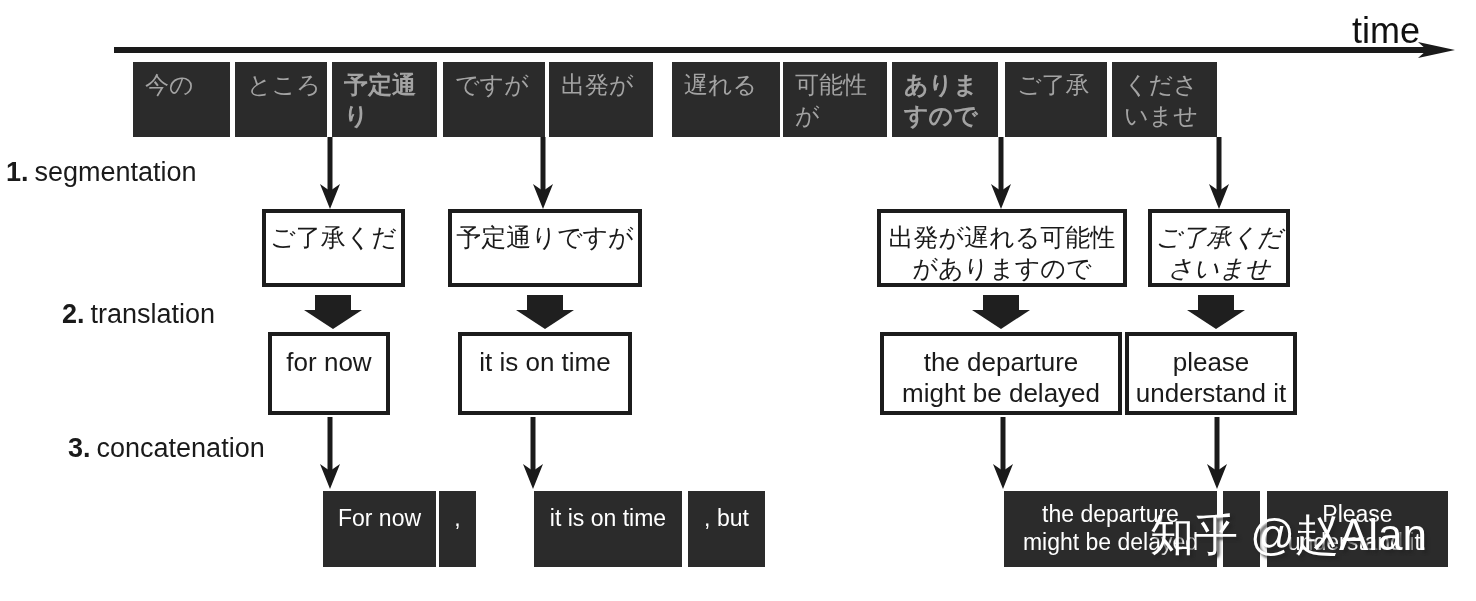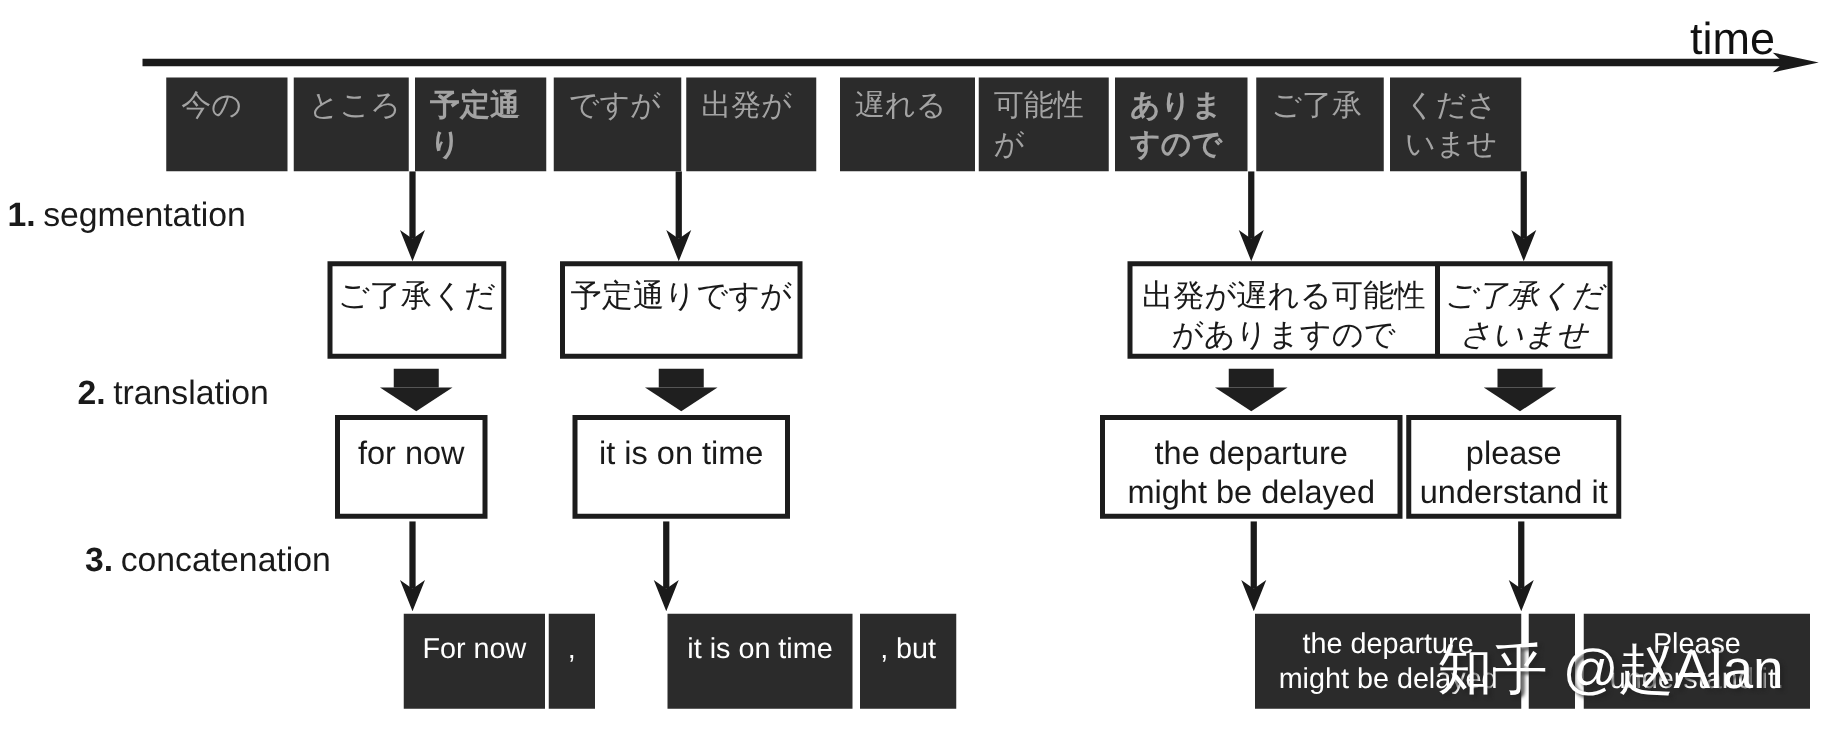--- a/index.html
+++ b/index.html
@@ -109,21 +109,21 @@
     <line x1="11" y1="0" x2="11" y2="54" stroke="#1a1a1a" stroke-width="5"></line>
       <polygon points="11,72 1,47 11,54 21,47" fill="#1a1a1a"></polygon>
   </svg>
   <svg class="abs" style="left:1208px;top:137px;" width="22" height="72" viewBox="0 0 22 72">
     <line x1="11" y1="0" x2="11" y2="54" stroke="#1a1a1a" stroke-width="5"></line>
       <polygon points="11,72 1,47 11,54 21,47" fill="#1a1a1a"></polygon>
   </svg>
 
   <div class="abs sbox" style="left:262px;width:143px;">ご了承くだ</div>
   <div class="abs sbox" style="left:448px;width:194px;">予定通りですが</div>
-  <div class="abs sbox" style="left:902px;width:250px;">出発が遅れる可能性
+  <div class="abs sbox" style="left:877px;width:250px;">出発が遅れる可能性
 がありますので</div>
   <div class="abs sbox" style="left:1148px;width:142px;font-style:italic;">ご了承くだ
 さいませ</div>
 
   <div class="abs blkarrow" style="left:304px;">
       <div class="blk-stem"></div>
       <div class="blk-head"></div>
     </div>
   <div class="abs blkarrow" style="left:516px;">
       <div class="blk-stem"></div>

